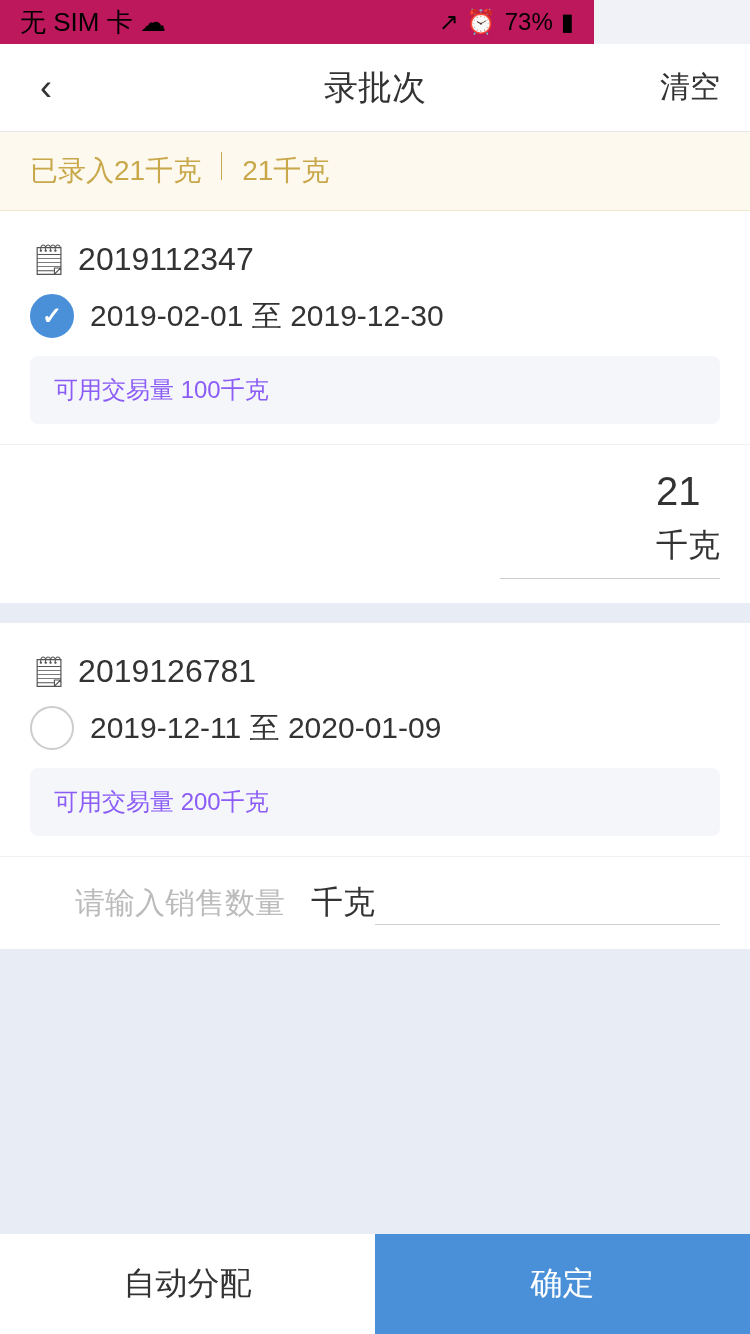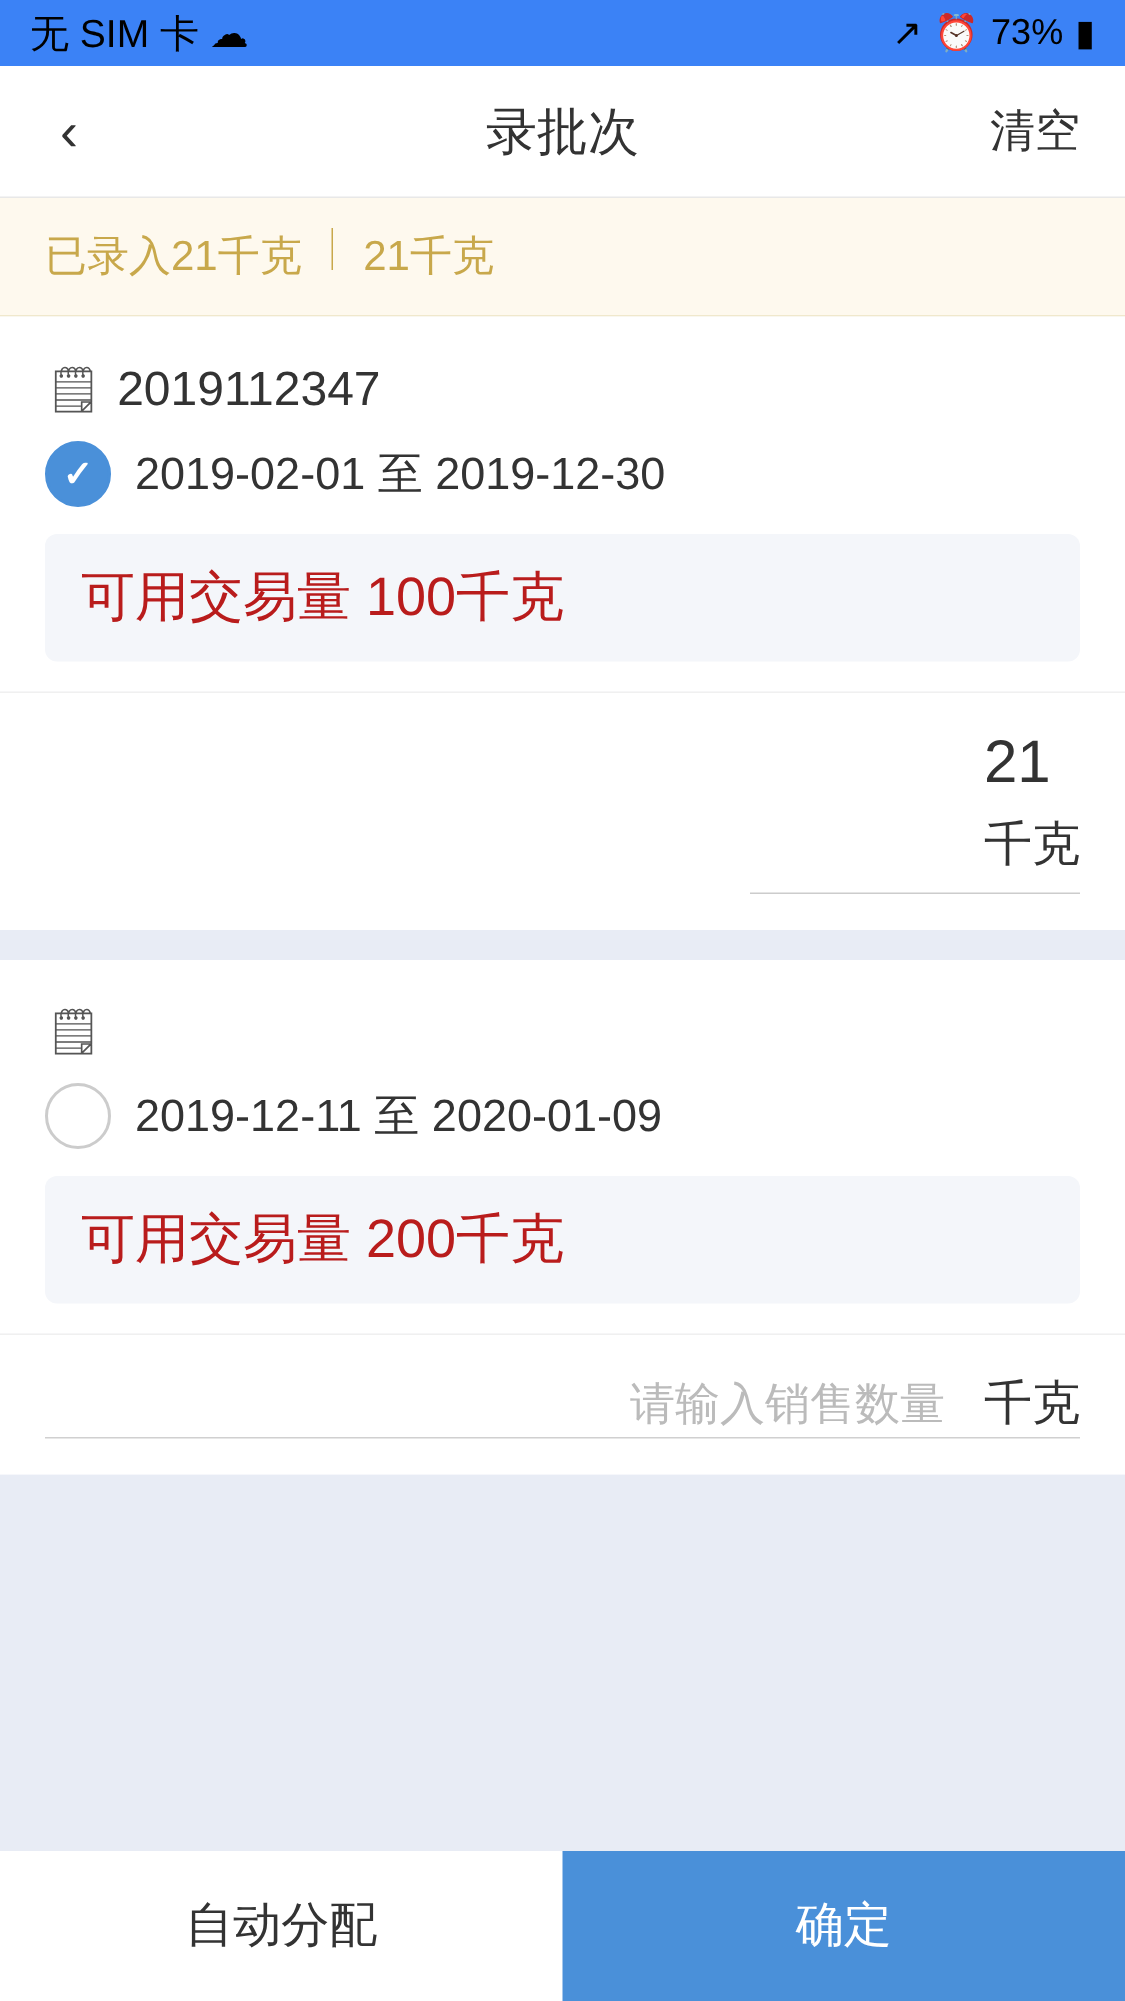--- a/index.html
+++ b/index.html
@@ -8,23 +8,23 @@
       width: 750px;
       min-height: 1334px;
       background: #f0f2f8;
       font-family: -apple-system, 'PingFang SC', 'Helvetica Neue', sans-serif;
       font-size: 28px;
       color: #333;
     }
 
     
     .status-bar {
-      width: 750px;
+      width: 594px;
       height: 44px;
-      background: #3b82f6;
+      background: #be185d;
       display: flex;
       align-items: center;
       justify-content: space-between;
       padding: 0 20px;
       font-size: 26px;
       color: #000;
     }
     .status-left {
       display: flex;
       align-items: center;
@@ -152,22 +152,22 @@
     }
     .batch-date {
       font-size: 30px;
       color: #333;
     }
 
     .batch-available {
       background: #f4f6fa;
       border-radius: 8px;
       padding: 18px 24px;
-      color: #b91c1c;
-      font-size: 36px;
+      color: #8b5cf6;
+      font-size: 24px;
       margin-left: 0;
     }
 
     
     .quantity-row {
       display: flex;
       align-items: center;
       justify-content: flex-end;
       padding: 24px 30px;
       background: #fff;
@@ -307,30 +307,31 @@
       </div>
       <div style="width:220px;height:1px;background:#ccc;"></div>
     </div>
   </div>
 
   <div class="section-divider"></div>
 
   <div class="card-item">
     <div class="batch-header">
       <span class="batch-icon">🗒</span>
+      <span class="batch-number">2019126781</span>
     </div>
     <div class="batch-date-row">
       <div class="radio-circle"></div>
       <span class="batch-date">2019-12-11 至 2020-01-09</span>
     </div>
     <div class="batch-available">可用交易量 200千克</div>
   </div>
 
   <div class="input-row">
-    <div style="display:flex;flex-direction:column;align-items:flex-end;width:100%;">
+    <div style="display:flex;flex-direction:row;align-items:flex-end;width:100%;">
       <div style="display:flex;align-items:center;gap:10px;width:100%;justify-content:flex-end;">
         <span class="input-placeholder">请输入销售数量</span>
         <span class="input-unit">千克</span>
       </div>
       <div style="width:100%;height:1px;background:#d0d0d0;"></div>
     </div>
   </div>
 
   <div class="gray-area"></div>
 

